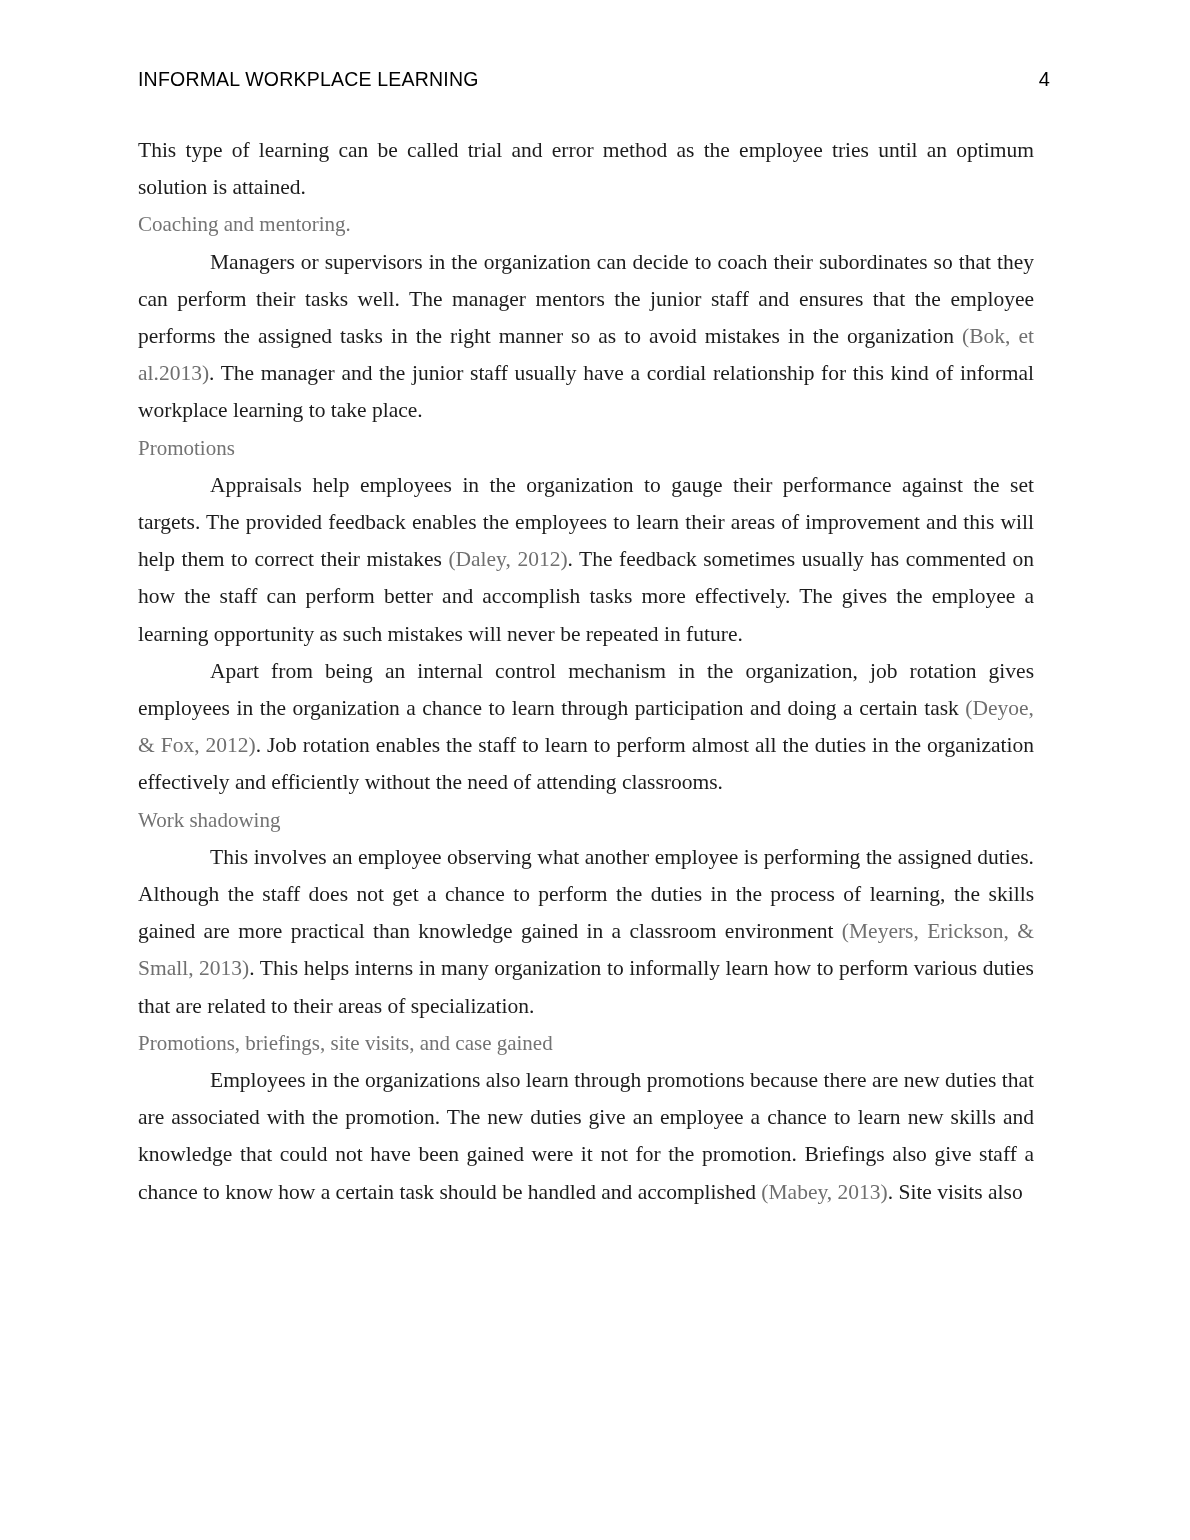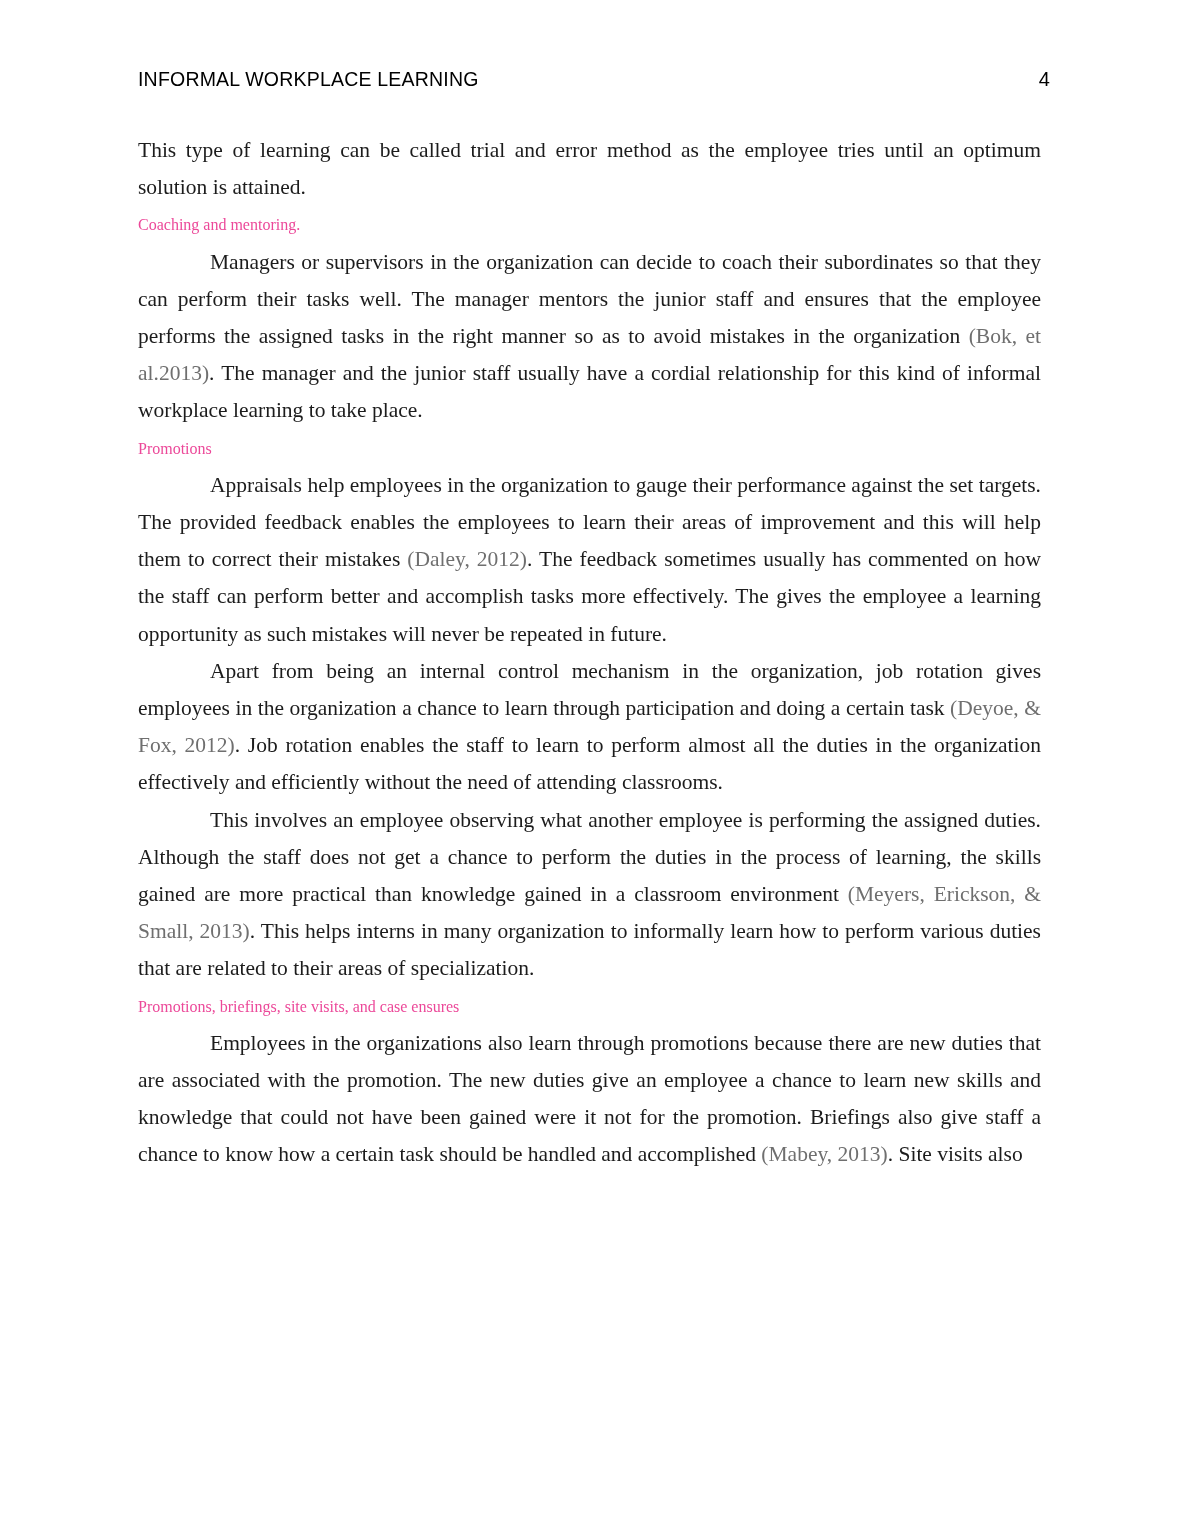--- a/index.html
+++ b/index.html
@@ -44,37 +44,37 @@
     left: 138px;
     top: 132px;
     width: 912px;
     font-family: "Liberation Serif", "DejaVu Serif", serif;
     font-size: 21.5px;
     line-height: 37.2px;
     color: #1c1c1c;
     text-align: left;
   }
   .para {
-    margin: 0 9px 0 0;
+    margin: 0 16px 0 0;
     text-indent: 72px;
     text-align: justify;
     text-justify: inter-word;
     hyphens: none;
   }
   .para.noindent {
     text-indent: 0;
   }
   .heading {
     margin: 0;
     text-indent: 0;
     text-align: left;
     font-family: "Liberation Serif", "DejaVu Serif", serif;
-    font-size: 16px;
+    font-size: 21px;
     line-height: 37.2px;
-    color: #ec4899;
+    color: #737373;
   }
   .cite {
     color: #6f6f6f;
   }
   
 </style>
 </head>
 <body>
 
 <div class="page">
@@ -92,21 +92,22 @@
 
     <p class="para"><span>Managers or supervisors in the organization can decide to coach their subordinates so that they can perform their tasks well. The manager mentors the junior staff and ensures that the employee performs the assigned tasks in the right manner so as to avoid mistakes in the organization </span><span class="cite">(Bok, et al.2013)</span><span>. The manager and the junior staff usually have a cordial relationship for this kind of informal workplace learning to take place.</span></p>
 
     <p class="heading"><span>Promotions</span></p>
 
     <p class="para"><span>Appraisals help employees in the organization to gauge their performance against the set targets. The provided feedback enables the employees to learn their areas of improvement and this will help them to correct their mistakes </span><span class="cite">(Daley, 2012)</span><span>. The feedback sometimes usually has commented on how the staff can perform better and accomplish tasks more effectively. The gives the employee a learning opportunity as such mistakes will never be repeated in future.</span></p>
 
 
     <p class="para"><span>Apart from being an internal control mechanism in the organization, job rotation gives employees in the organization a chance to learn through participation and doing a certain task </span><span class="cite">(Deyoe, &amp; Fox, 2012)</span><span>. Job rotation enables the staff to learn to perform almost all the duties in the organization effectively and efficiently without the need of attending classrooms.</span></p>
 
+    <p class="heading"><span>Work shadowing</span></p>
 
     <p class="para"><span>This involves an employee observing what another employee is performing the assigned duties. Although the staff does not get a chance to perform the duties in the process of learning, the skills gained are more practical than knowledge gained in a classroom environment </span><span class="cite">(Meyers, Erickson, &amp; Small, 2013)</span><span>. This helps interns in many organization to informally learn how to perform various duties that are related to their areas of specialization.</span></p>
 
-    <p class="heading"><span>Promotions, briefings, site visits, and case ensures</span></p>
+    <p class="heading"><span>Promotions, briefings, site visits, and case gained</span></p>
 
     <p class="para"><span>Employees in the organizations also learn through promotions because there are new duties that are associated with the promotion. The new duties give an employee a chance to learn new skills and knowledge that could not have been gained were it not for the promotion. Briefings also give staff a chance to know how a certain task should be handled and accomplished </span><span class="cite">(Mabey, 2013)</span><span>. Site visits also</span></p>
 
   </div>
 </div>
 
 </body></html>

